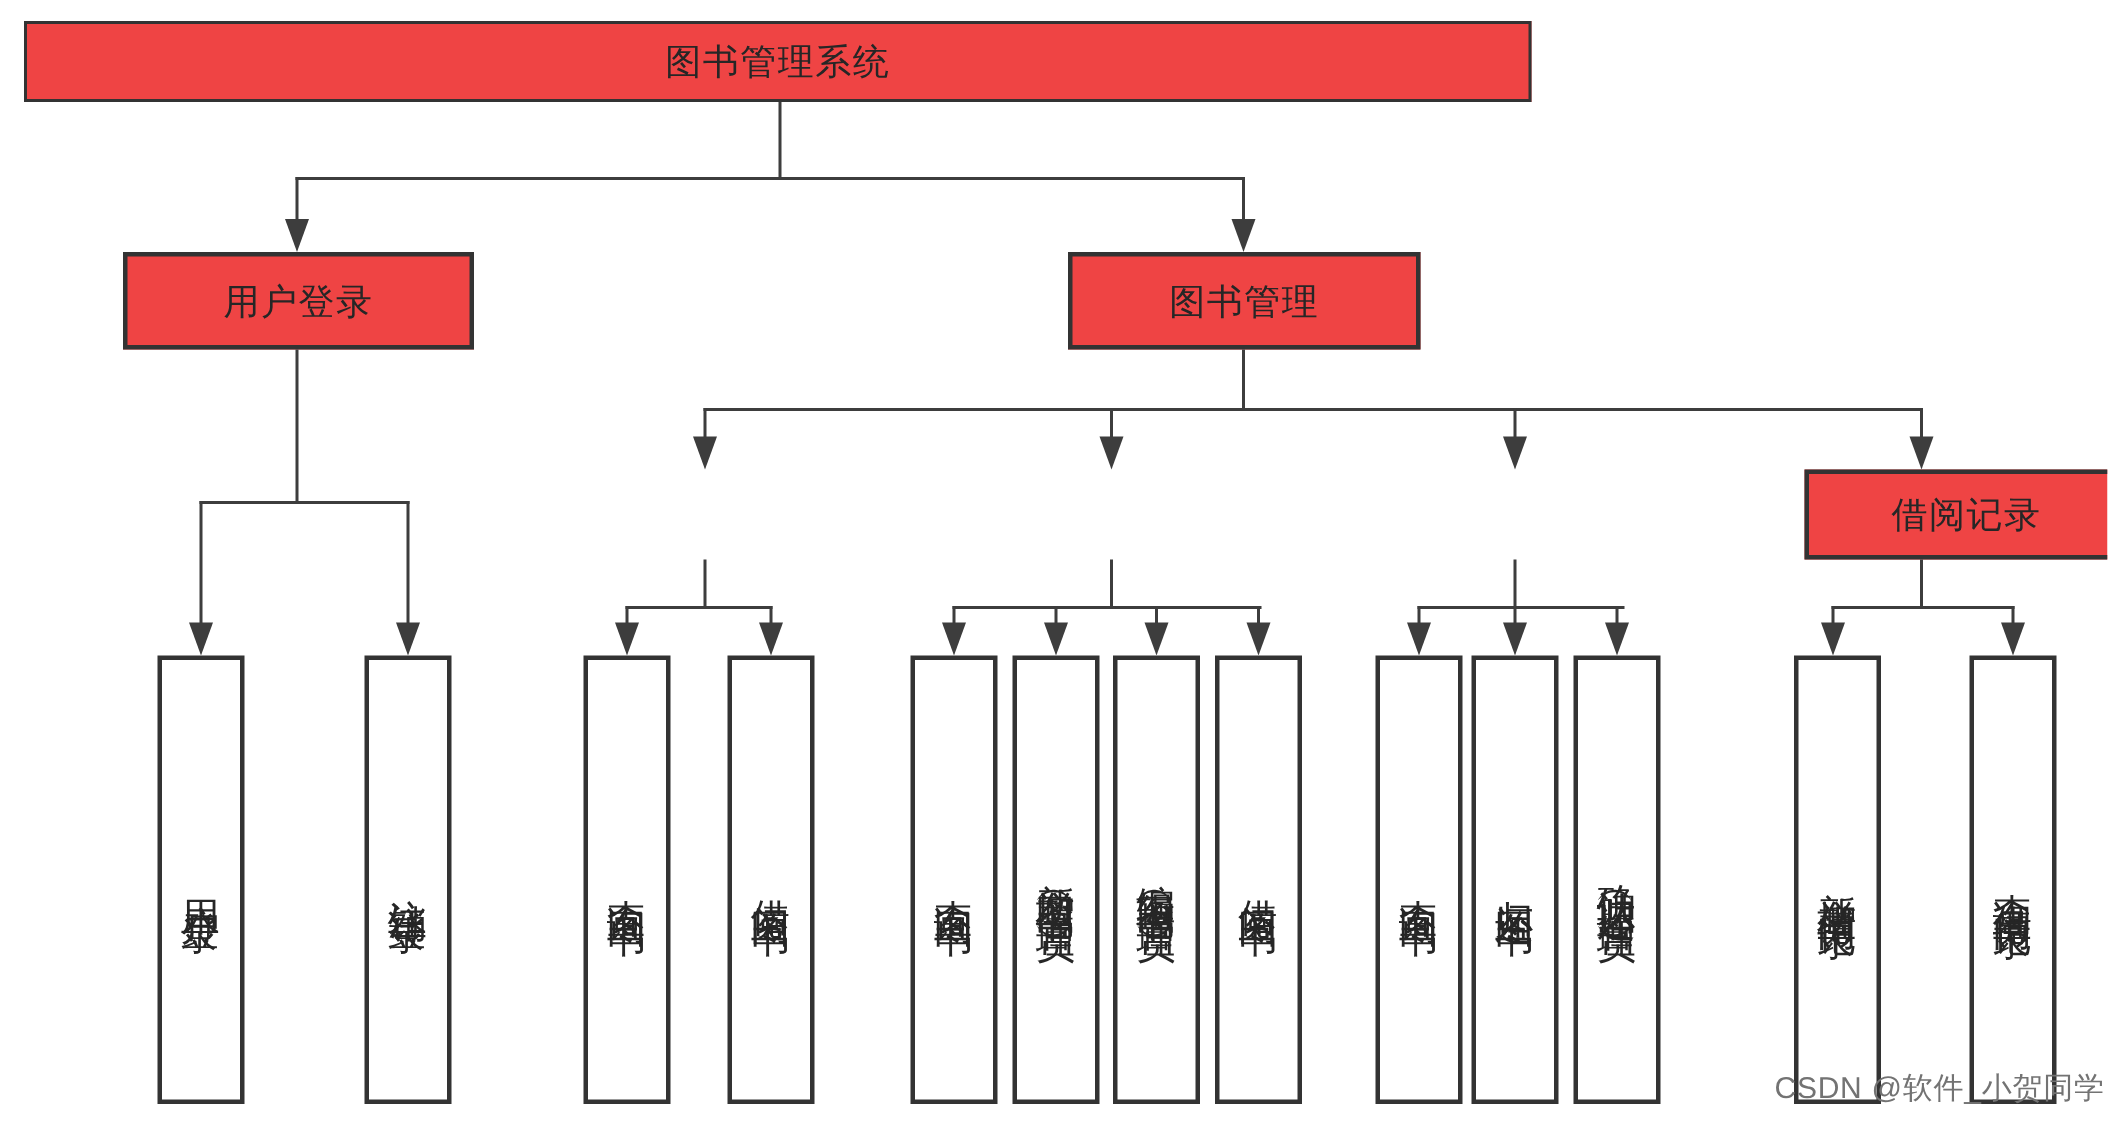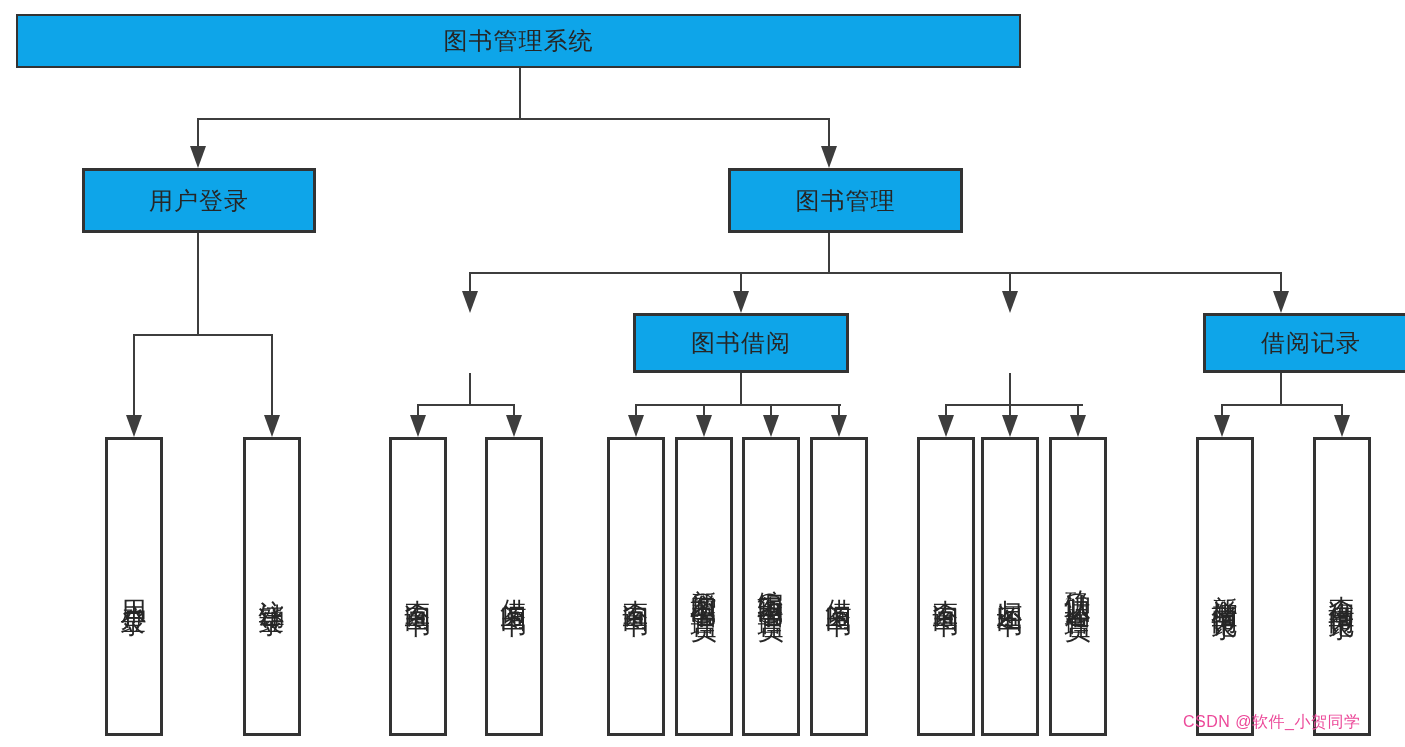--- a/index.html
+++ b/index.html
@@ -8,21 +8,21 @@
     width: 1405px;
     height: 747px;
     background: #ffffff;
     font-family: "Liberation Sans", sans-serif;
     overflow: hidden;
   }
   
   .hbox {
     position: absolute;
     box-sizing: border-box;
-    background: #0ea5e9;
+    background: #ef4444;
     border: 3px solid #333333;
     display: flex;
     align-items: center;
     justify-content: center;
   }
   .hbox.thin { border-width: 2px; }
   .hlabel {
     font-size: 24px;
     color: #262626;
     letter-spacing: 1px;
@@ -58,22 +58,22 @@
     width: 0;
     height: 0;
     border-left: 8px solid transparent;
     border-right: 8px solid transparent;
     border-top: 22px solid #3d3d3d;
   }
   .watermark {
     position: absolute;
     left: 1183px;
     top: 712px;
-    font-size: 16px;
-    color: #ec4899;
+    font-size: 20px;
+    color: #737373;
     letter-spacing: 0.5px;
     white-space: nowrap;
     z-index: 5;
   }
 </style>
 </head>
 <body>
 
 <div class="stage">
 
@@ -84,21 +84,21 @@
   <div class="ln" style="left:519px;top:68px;width:2px;height:50px;"></div>
   <div class="ln" style="left:197px;top:118px;width:633px;height:2px;"></div>
   <div class="ln" style="left:197px;top:118px;width:2px;height:32px;"></div>
   <div class="tri" style="left:190px;top:146px;"></div>
   <div class="ln" style="left:828px;top:118px;width:2px;height:32px;"></div>
   <div class="tri" style="left:821px;top:146px;"></div>
 
   <div class="hbox" style="left:82px;top:168px;width:234px;height:65px;">
     <span class="hlabel">用户登录</span>
   </div>
-  <div class="hbox" style="left:712px;top:168px;width:235px;height:65px;margin-left:16px;">
+  <div class="hbox" style="left:712px;top:168px;width:235px;height:65px;">
     <span class="hlabel">图书管理</span>
   </div>
 
   <div class="ln" style="left:197px;top:233px;width:2px;height:103px;"></div>
   <div class="ln" style="left:133px;top:334px;width:140px;height:2px;"></div>
   <div class="ln" style="left:133px;top:334px;width:2px;height:83px;"></div>
   <div class="tri" style="left:126px;top:415px;"></div>
   <div class="ln" style="left:271px;top:334px;width:2px;height:83px;"></div>
   <div class="tri" style="left:264px;top:415px;"></div>
 
@@ -106,23 +106,20 @@
   <div class="ln" style="left:469px;top:272px;width:813px;height:2px;"></div>
   <div class="ln" style="left:469px;top:272px;width:2px;height:21px;"></div>
   <div class="tri" style="left:462px;top:291px;"></div>
   <div class="ln" style="left:740px;top:272px;width:2px;height:21px;"></div>
   <div class="tri" style="left:733px;top:291px;"></div>
   <div class="ln" style="left:1009px;top:272px;width:2px;height:21px;"></div>
   <div class="tri" style="left:1002px;top:291px;"></div>
   <div class="ln" style="left:1280px;top:272px;width:2px;height:21px;"></div>
   <div class="tri" style="left:1273px;top:291px;"></div>
 
-  <div class="hbox" style="left:633px;top:313px;width:216px;height:60px;">
-    <span class="hlabel">图书借阅</span>
-  </div>
   <div class="hbox" style="left:1203px;top:313px;width:216px;height:60px;">
     <span class="hlabel">借阅记录</span>
   </div>
 
   <div class="ln" style="left:469px;top:373px;width:2px;height:33px;"></div>
   <div class="ln" style="left:417px;top:404px;width:98px;height:2px;"></div>
   <div class="ln" style="left:417px;top:404px;width:2px;height:13px;"></div>
   <div class="tri" style="left:410px;top:415px;"></div>
   <div class="ln" style="left:513px;top:404px;width:2px;height:13px;"></div>
   <div class="tri" style="left:506px;top:415px;"></div>

